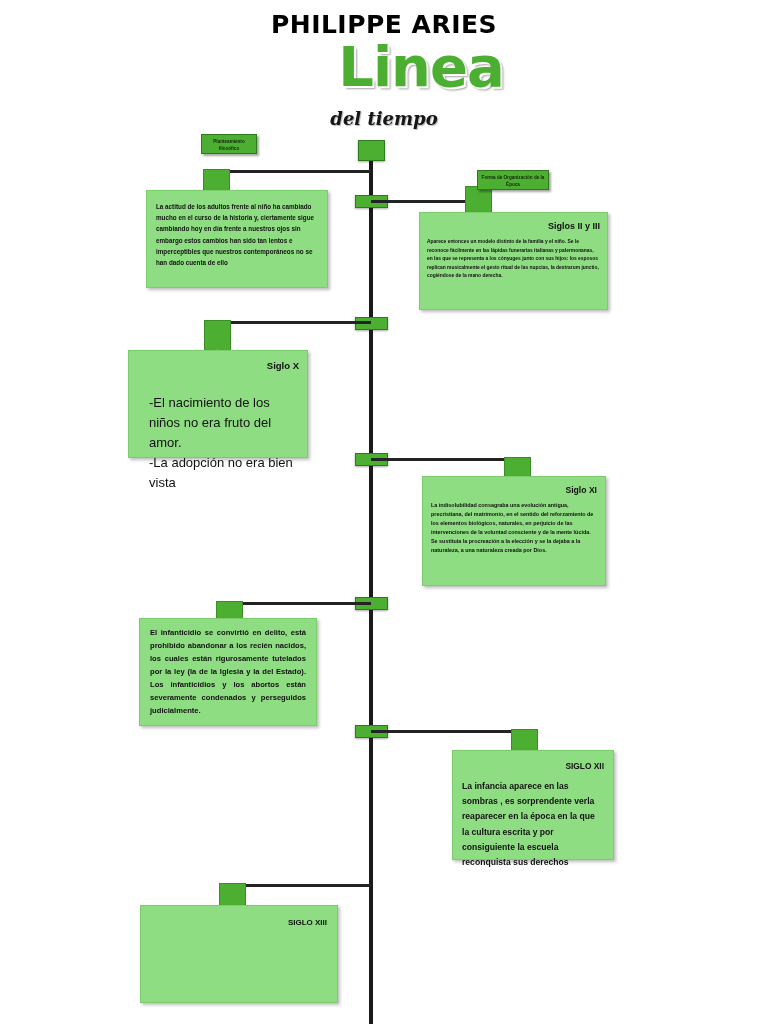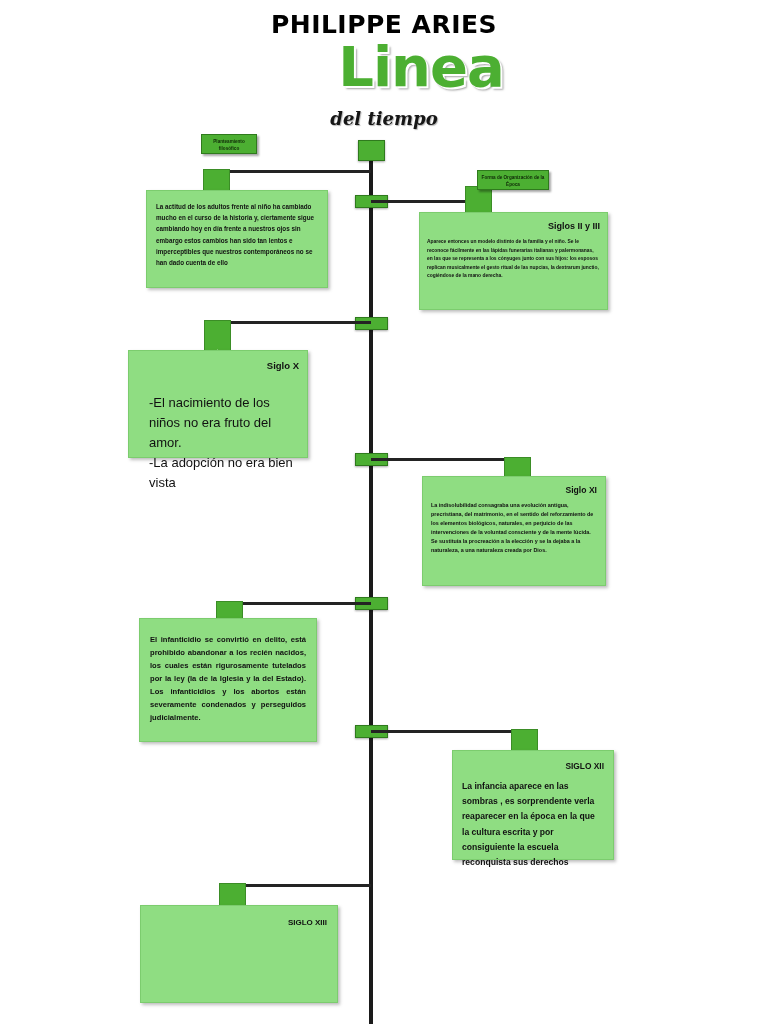--- a/index.html
+++ b/index.html
@@ -173,22 +173,22 @@
   #box-siglo10 .box-body { font-size: 13px; line-height: 20px; font-weight: normal; }
 
   #box-siglo11 {
     left: 422px; top: 476px; width: 184px; height: 110px;
     padding: 8px 8px 6px 8px;
   }
   #box-siglo11 .box-heading { font-size: 8.6px; margin-bottom: 6px; }
   #box-siglo11 .box-body { font-size: 5.4px; line-height: 9.1px; font-weight: bold; }
 
   #box-infanticidio {
-    left: 139px; top: 618px; width: 178px; height: 124px;
-    padding: 14px 10px 6px 10px;
+    left: 139px; top: 618px; width: 178px; height: 108px;
+    padding: 7px 10px 6px 10px;
   }
   #box-infanticidio .box-body {
     font-size: 7.6px; line-height: 13px; font-weight: bold; text-align: justify;
   }
 
   #box-siglo12 {
     left: 452px; top: 750px; width: 162px; height: 110px;
     padding: 10px 9px 6px 9px;
   }
   #box-siglo12 .box-heading { font-size: 8.4px; margin-bottom: 8px; }

